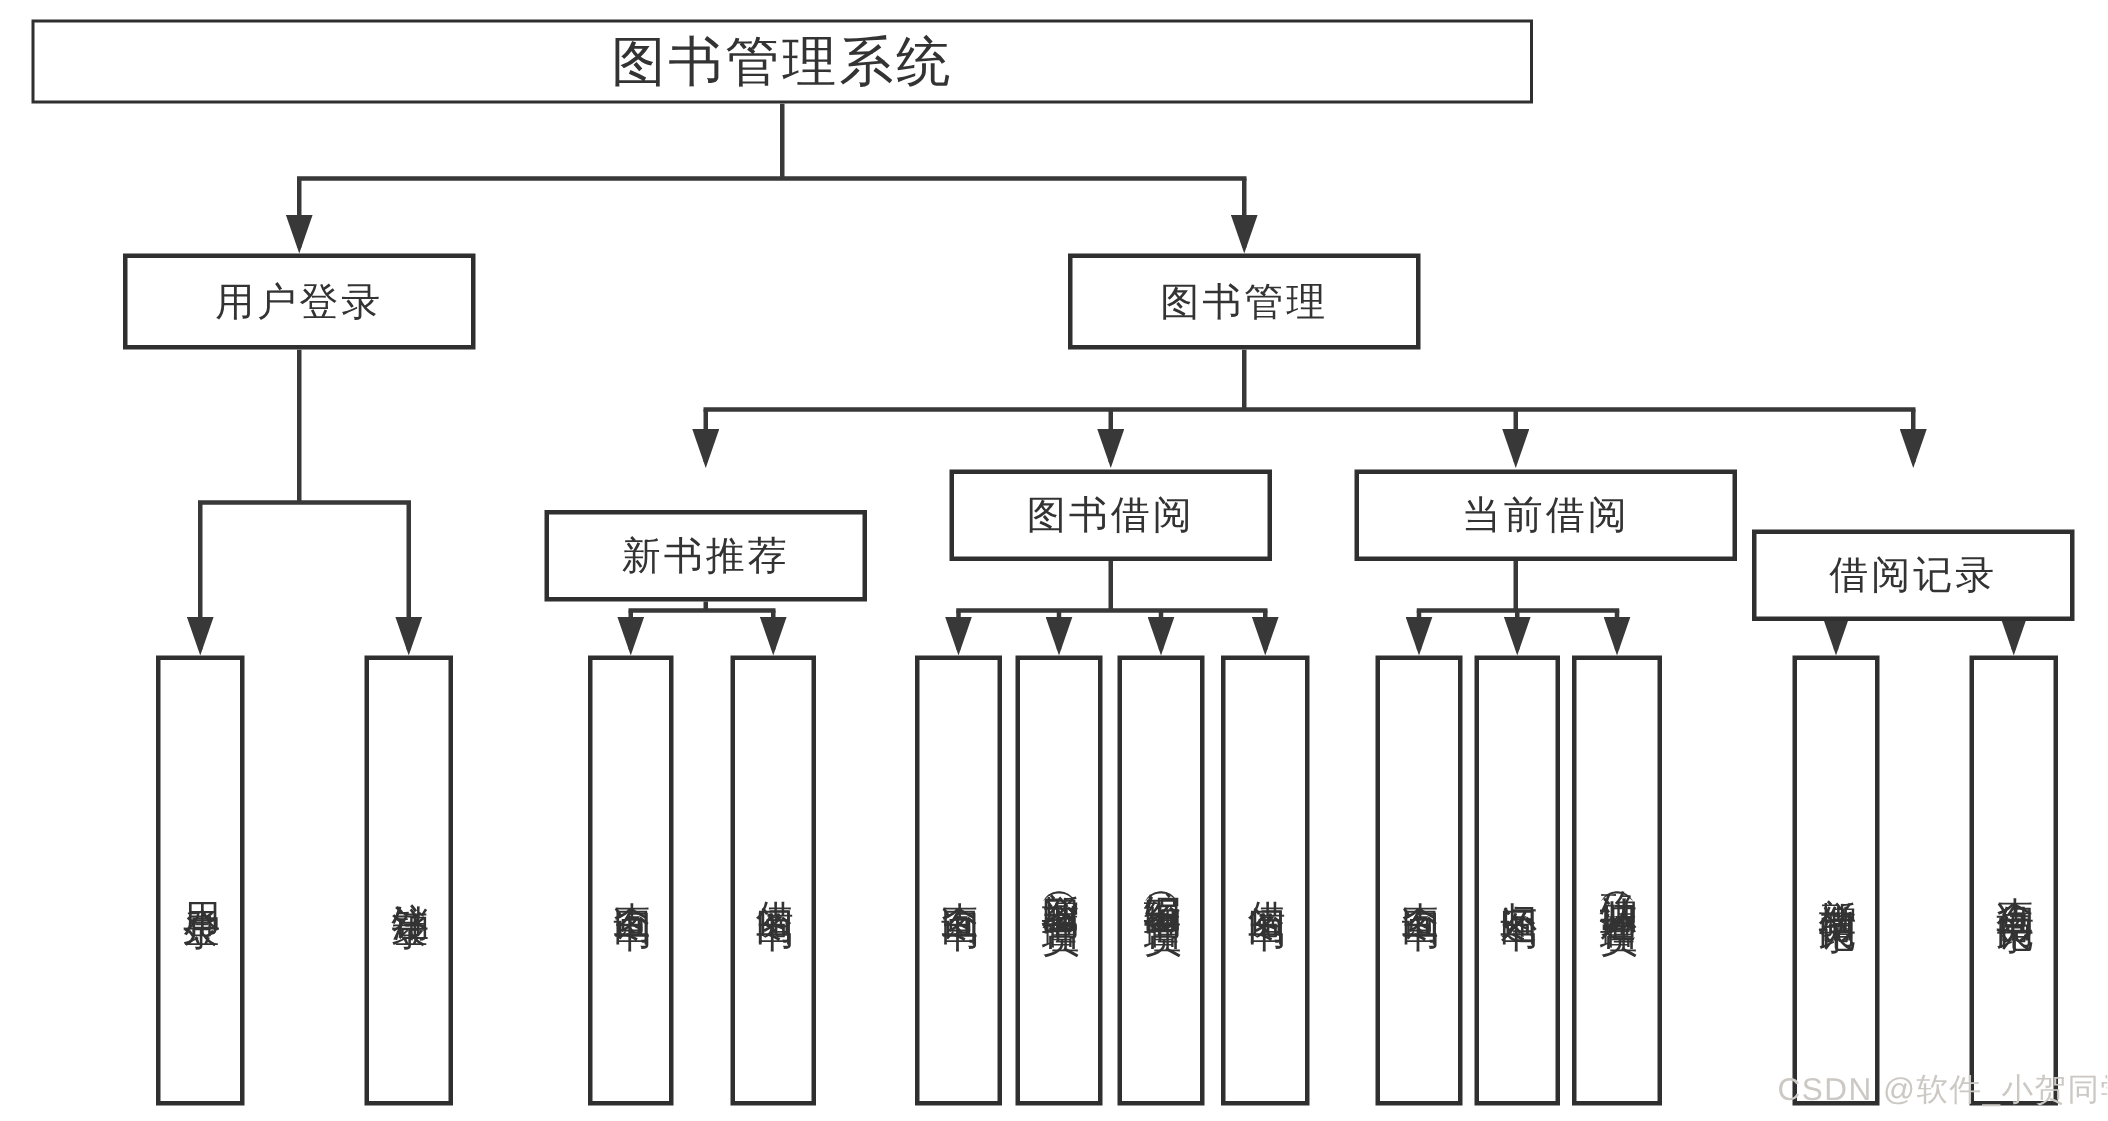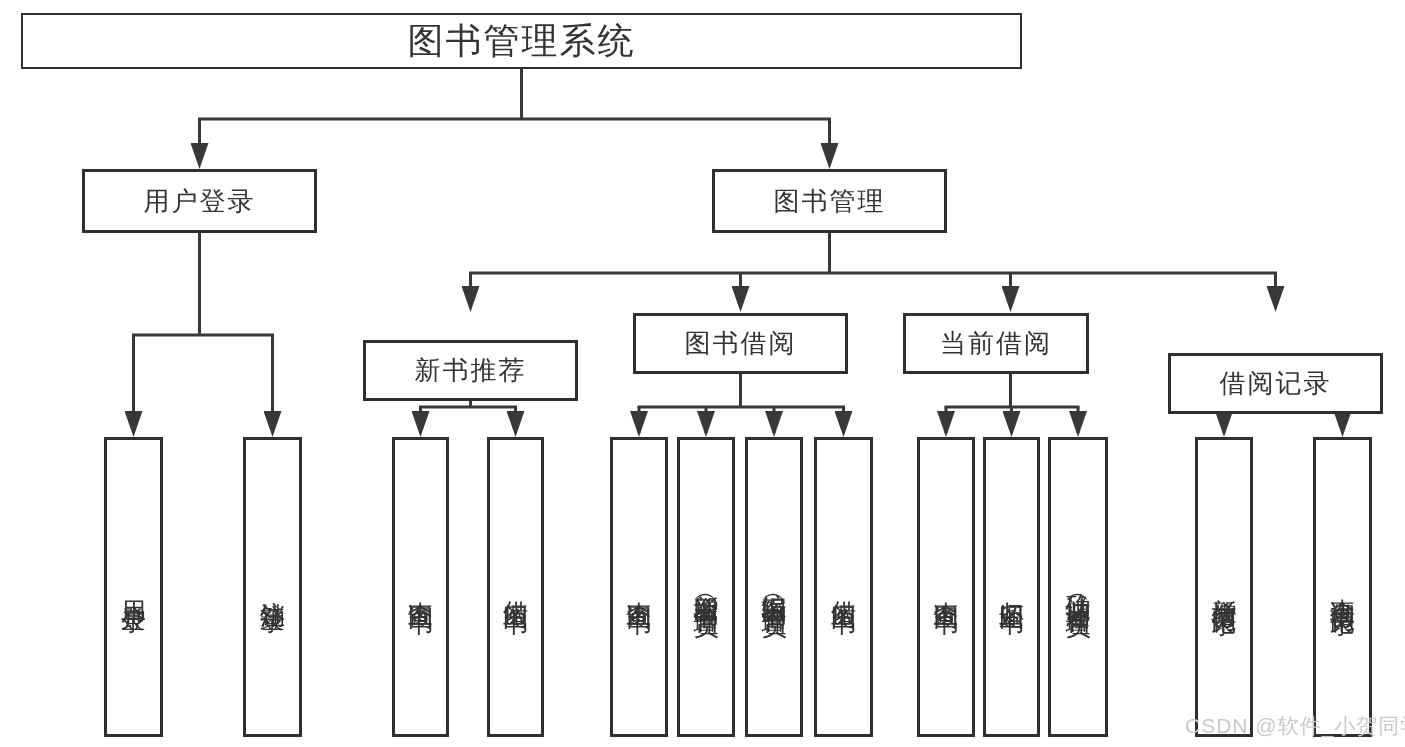--- a/index.html
+++ b/index.html
@@ -101,21 +101,21 @@
     </g>
   </svg>
 
   <div class="node root-node" style="left:21px; top:13px; width:1001px; height:56px;">图书管理系统</div>
 
   <div class="node" style="left:82px; top:169px; width:235px; height:64px;">用户登录</div>
   <div class="node" style="left:712px; top:169px; width:235px; height:64px;">图书管理</div>
 
   <div class="node" style="left:363px; top:313px; width:215px; height:61px;margin-top:27px;">新书推荐</div>
   <div class="node" style="left:633px; top:313px; width:215px; height:61px;">图书借阅</div>
-  <div class="node" style="left:903px; top:313px; width:186px; height:61px;">当前借阅</div>
+  <div class="node" style="left:903px; top:313px; width:255px; height:61px;">当前借阅</div>
   <div class="node" style="left:1168px; top:313px; width:215px; height:61px;margin-top:40px;">借阅记录</div>
 
   <div class="node leaf" style="left:104px; top:437px; width:59px; height:300px;">用户登录</div>
   <div class="node leaf" style="left:243px; top:437px; width:59px; height:300px;">注销登录</div>
 
   <div class="node leaf" style="left:392px; top:437px; width:57px; height:300px;">查询图书</div>
   <div class="node leaf" style="left:487px; top:437px; width:57px; height:300px;">借阅图书</div>
 
   <div class="node leaf" style="left:610px; top:437px; width:58px; height:300px;">查询图书</div>
   <div class="node leaf" style="left:677px; top:437px; width:58px; height:300px;">新增图书（管理员）</div>

